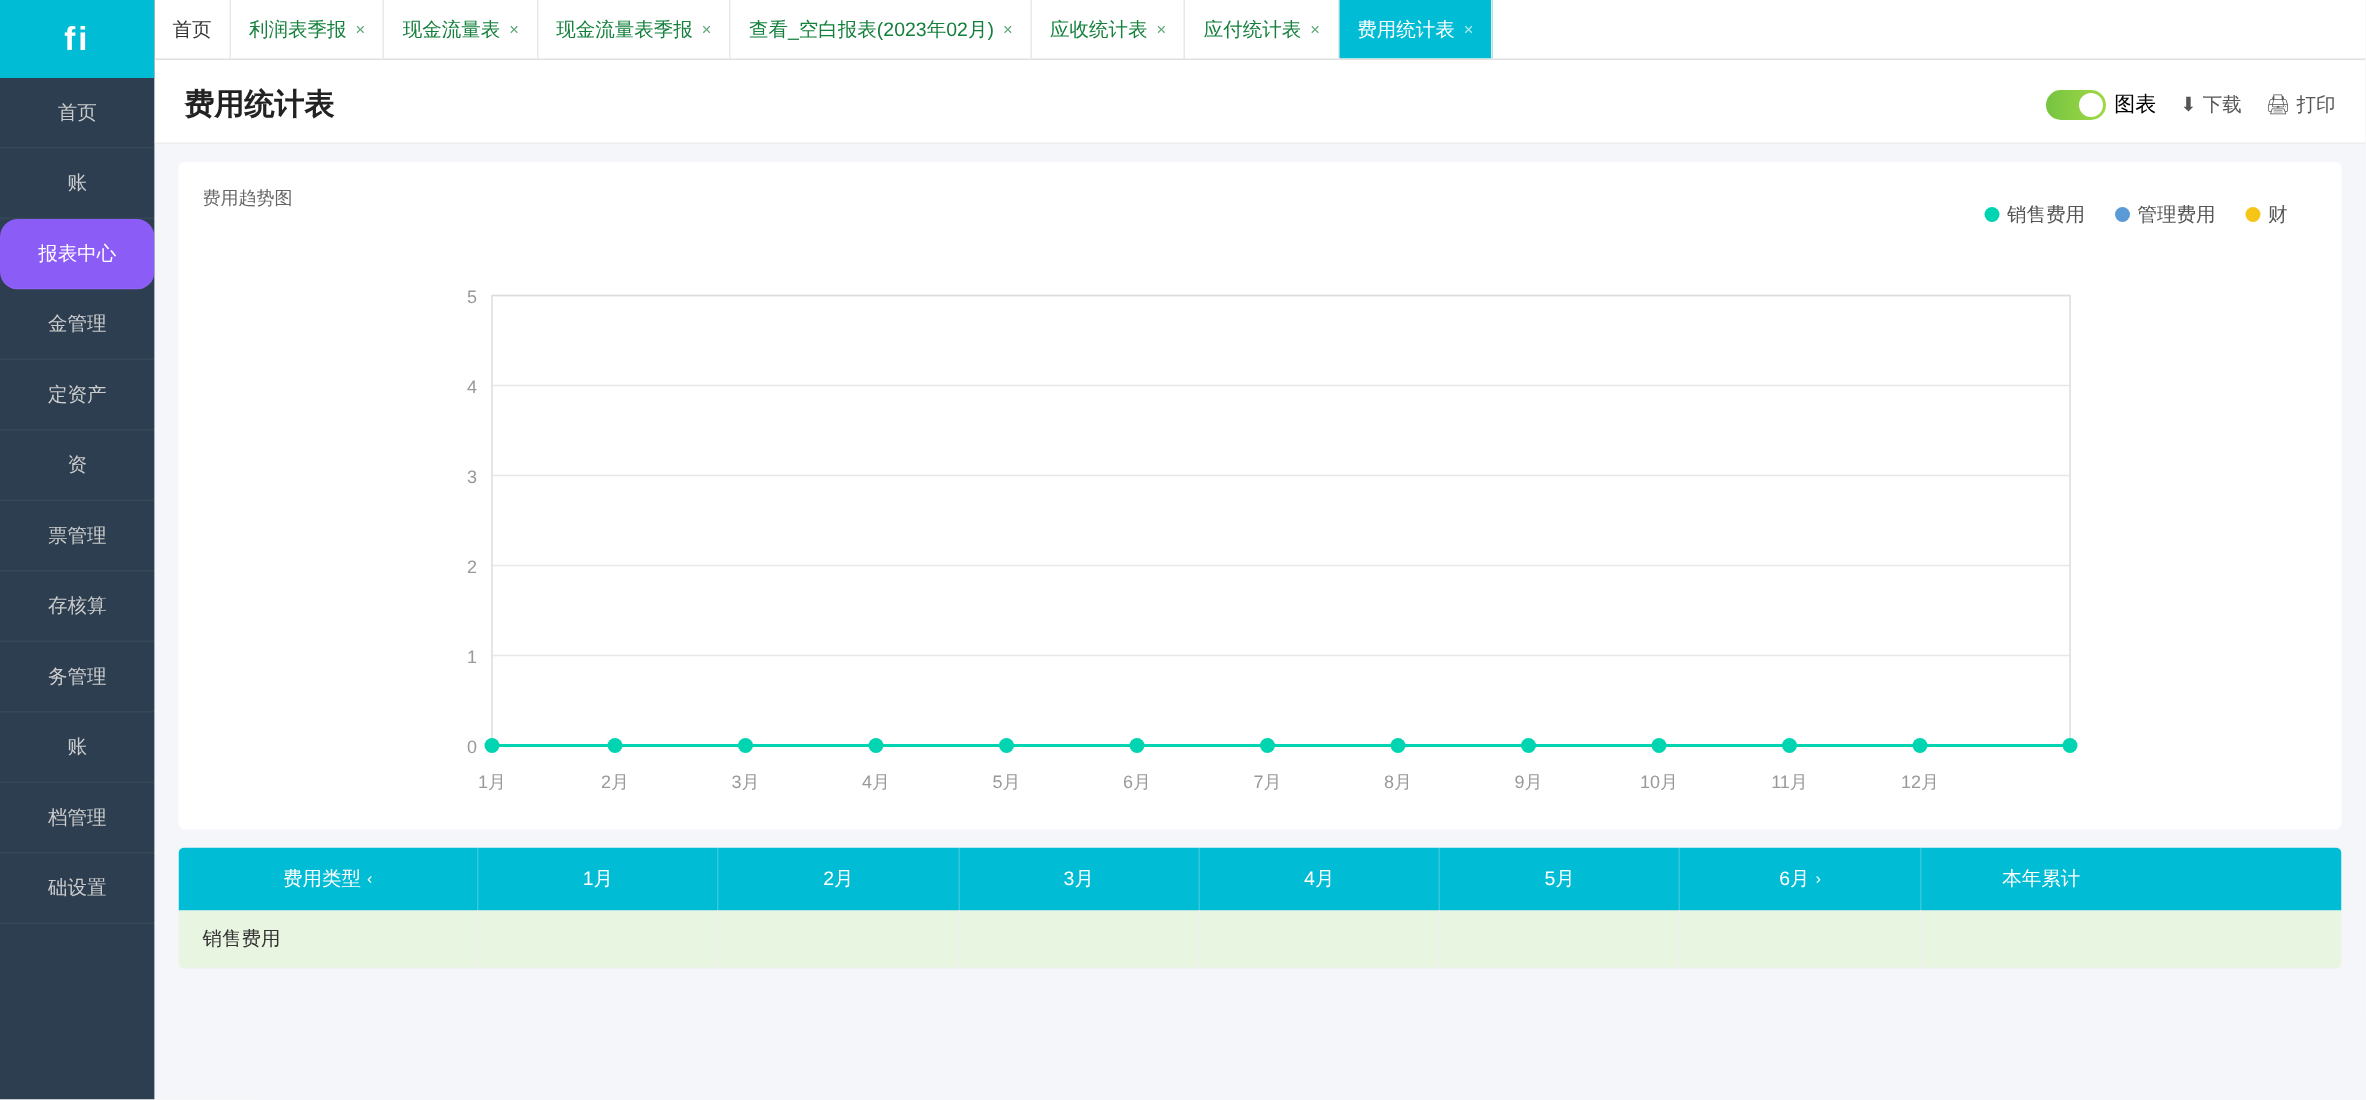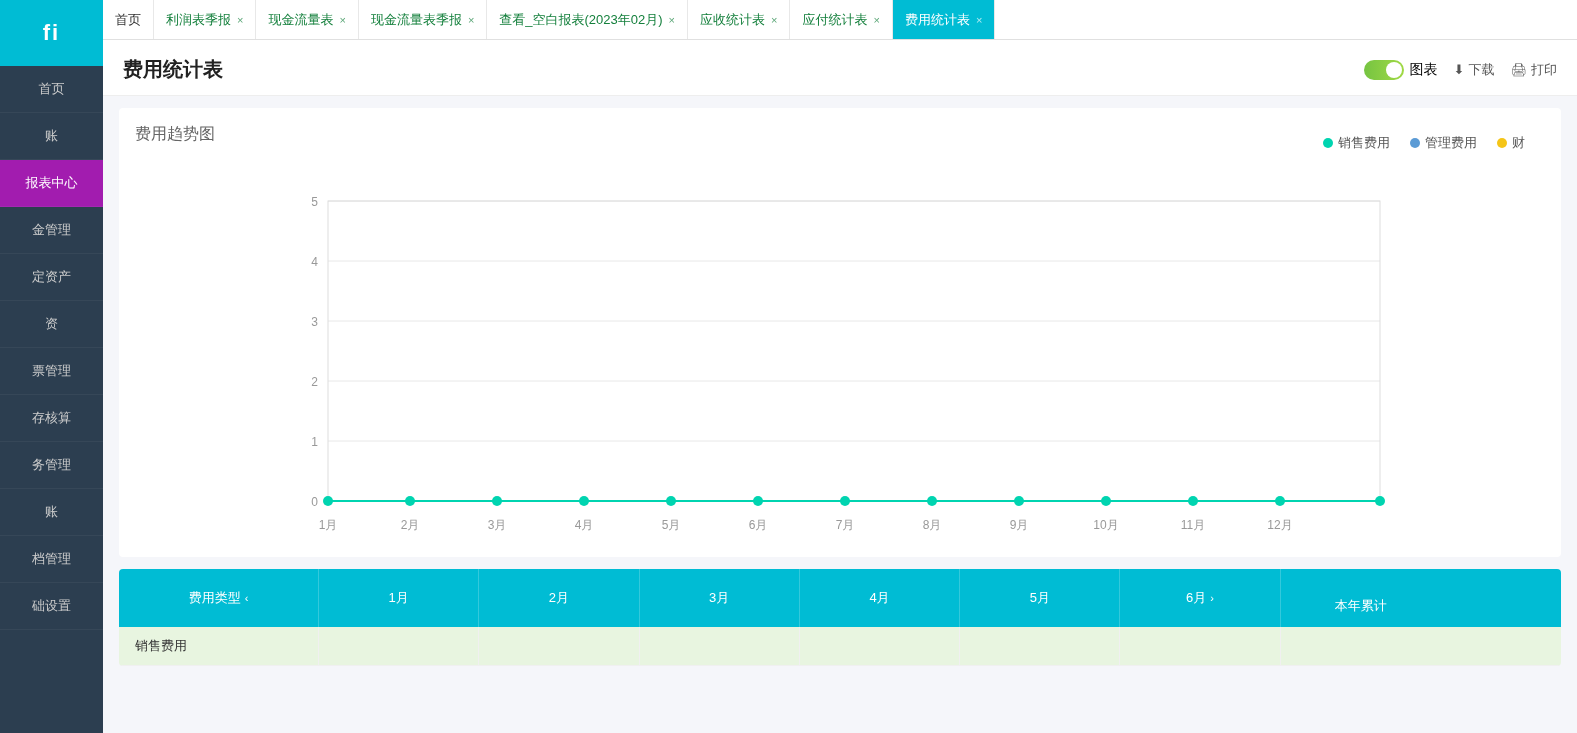--- a/index.html
+++ b/index.html
@@ -9,39 +9,39 @@
     .sidebar {
       width: 103px;
       background: #2c3e50;
       display: flex;
       flex-direction: column;
       flex-shrink: 0;
       height: 100%;
       overflow: hidden;
     }
     .sidebar-logo {
-      height: 66px;
+      height: 52px;
       background: #00bcd4;
       display: flex;
       align-items: center;
       justify-content: center;
       color: white;
       font-size: 22px;
       font-weight: bold;
       letter-spacing: 2px;
     }
     .sidebar-item {
       color: #ccc;
       padding: 14px 10px;
       text-align: center;
       font-size: 13px;
       cursor: pointer;
       border-bottom: 1px solid rgba(255,255,255,0.05);
     }
-    .sidebar-item.active { background: #a21caf; color: #fff; }
+    .sidebar-item.active { background: #8b5cf6; color: #fff; border-radius: 12px; }
 
     
     .main {
       flex: 1;
       display: flex;
       flex-direction: column;
       overflow: hidden;
     }
 
     
@@ -138,21 +138,21 @@
 
     
     .chart-section {
       background: #fff;
       margin: 12px 16px;
       padding: 16px;
       border-radius: 4px;
       flex-shrink: 0;
     }
     .chart-title {
-      font-size: 16px;
+      font-size: 12px;
       color: #666;
       margin-bottom: 26px;
     }
     .chart-legend {
       position: absolute;
       top: 10px;
       right: 20px;
       display: flex;
       align-items: center;
       gap: 20px;
@@ -186,21 +186,21 @@
     }
     .th-cell {
       padding: 12px 4px;
       text-align: center;
       border-right: 1px solid rgba(255,255,255,0.2);
       display: flex;
       align-items: center;
       justify-content: center;
       gap: 4px;
     }
-    .th-cell:last-child { border-right: none; margin-top: 16px; }
+    .th-cell:last-child { border-right: none; }
     .th-arrow {
       cursor: pointer;
       font-size: 11px;
     }
     .table-body {
       background: #fff;
     }
     .table-row {
       display: grid;
       grid-template-columns: 200px repeat(7, 1fr) 120px;

